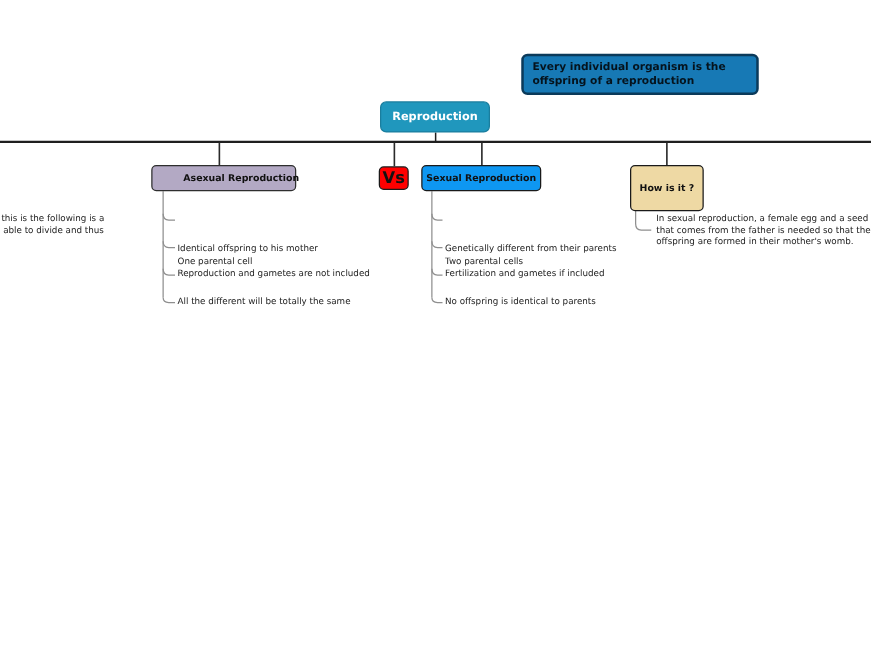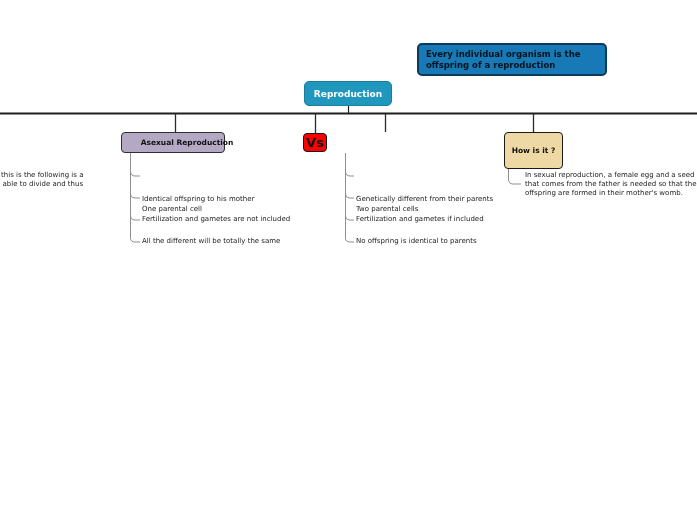--- a/index.html
+++ b/index.html
@@ -38,21 +38,21 @@
   }
   .root-box {
     left: 304px; top: 81px; width: 88px; height: 25px;
     background: #2097bd;
     border: 1px solid #1a7e9e;
     border-radius: 5px;
     color: #ffffff;
     font-size: 9px;
   }
   .asexual-box {
-    left: 121px; top: 132px; width: 104px; height: 21px;
+    left: 121px; top: 132px; width: 116px; height: 21px;
     background: #b3a9c4;
     border: 1.3px solid #2e2e2e;
     font-size: 7.5px;
     padding-left: 28px;
   }
   .vs-box {
     left: 303px; top: 133px; width: 24px; height: 19px;
     background: #ff0000;
     border: 1.3px solid #1a1a1a;
     font-size: 13px;
@@ -138,28 +138,31 @@
   <div class="topic root-box">
     <span>Reproduction</span>
   </div>
 
   <div class="topic asexual-box">
     <span>Asexual Reproduction</span>
   </div>
   <div class="topic vs-box">
     <span>Vs</span>
   </div>
+  <div class="topic sexual-box">
+    <span>Sexual Reproduction</span>
+  </div>
   <div class="topic how-box">
     <span>How is it ?</span>
   </div>
 
   <div class="a-items">
     <div class="leaf r1">Identical offspring to his mother</div>
     <div class="leaf r2">One parental cell</div>
-    <div class="leaf r3">Fertilization and gametes are not included</div>
+    <div class="leaf r3">Reproduction and gametes are not included</div>
     <div class="leaf r4">All the different will be totally the same</div>
   </div>
 
   <div class="s-items">
     <div class="leaf r1">Genetically different from their parents</div>
     <div class="leaf r2">Two parental cells</div>
     <div class="leaf r3">Fertilization and gametes if included</div>
     <div class="leaf r4">No offspring is identical to parents</div>
   </div>
 

